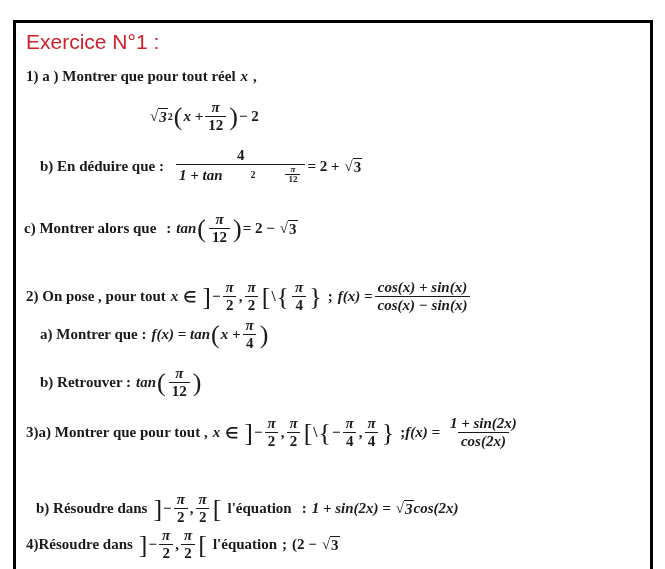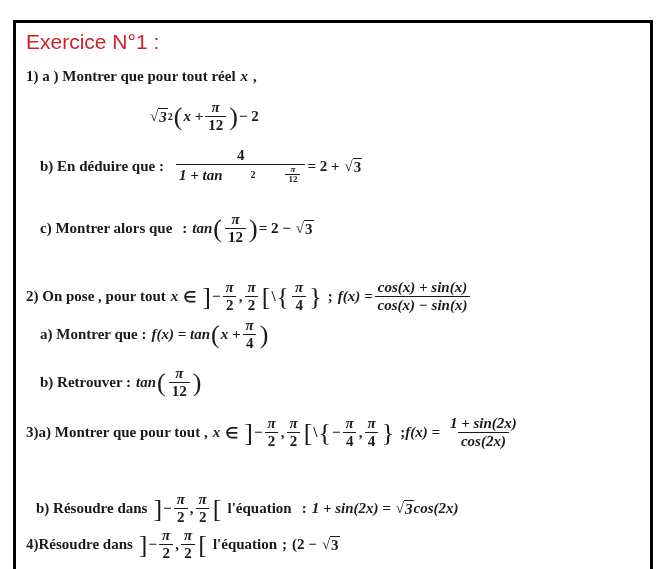--- a/index.html
+++ b/index.html
@@ -64,21 +64,21 @@
           <span class="num m">π</span>
           <span class="den n" style="border-top-width:1px">12</span>
         </span>
     </span>
   </span>
   <span class="n">= 2 +</span>
     <span class="sp"></span>
   <span class="sqrt">√<span class="rad n">3</span></span>
 </div>
 
-<div class="line" style="left:40px;top:212px;">
+<div class="line" style="left:24px;top:212px;">
   <span>c) Montrer alors que</span>
     <span class="sp"></span>
     <span class="sp"></span>
   <span>:</span>
     <span class="sp"></span>
   <span class="m">tan</span>
   <span class="big">(</span>
   <span class="frac">
       <span class="num m">π</span>
       <span class="den n">12</span>

